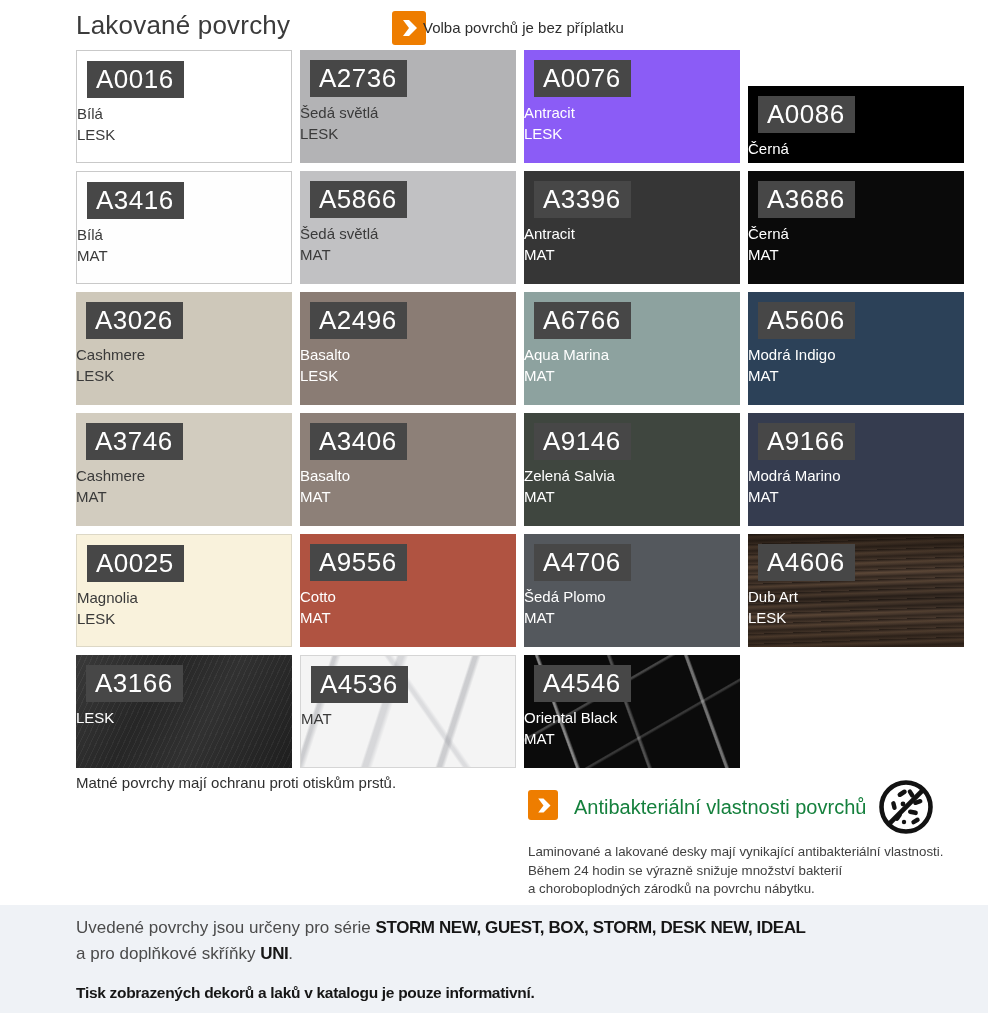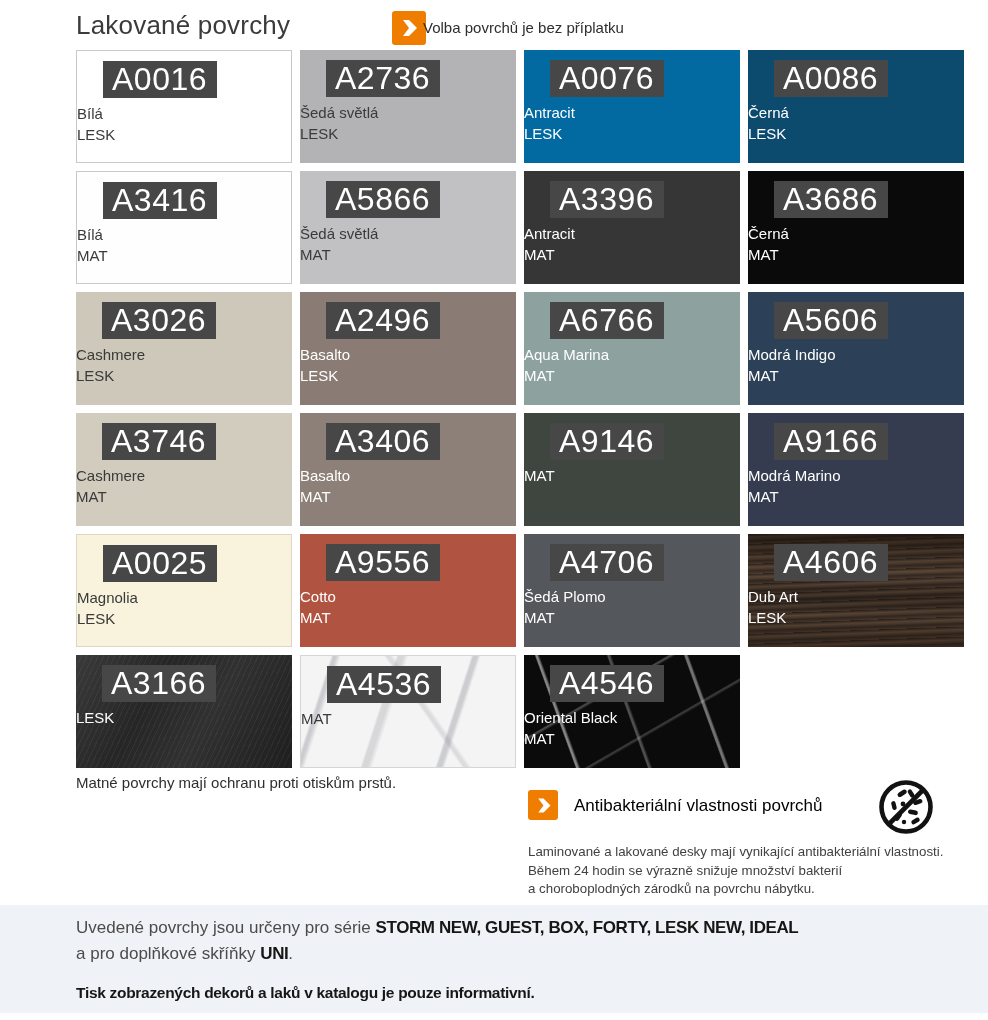--- a/index.html
+++ b/index.html
@@ -18,22 +18,22 @@
   .chip svg{display:block;}
   .header-note-chip{left:392px;top:11px;}
   .header-note-text{left:423px;top:19px;font-size:15px;color:#2e2e2e;}
   
   .grid{
     left:76px;top:50px;width:888px;
     display:grid;grid-template-columns:repeat(4,216px);grid-auto-rows:113px;gap:8px;
   }
   .swatch{position:relative;box-sizing:border-box;}
   .swatch .code{
-    position:absolute;left:26px;top:10px;background:#474747;color:#ffffff;
-    font-size:32px;line-height:34px;padding:1px 10px 2px 9px;letter-spacing:0.5px;
+    position:absolute;left:10px;top:10px;background:#474747;color:#ffffff;
+    font-size:26px;line-height:34px;padding:1px 10px 2px 9px;letter-spacing:0.5px;
   }
   .swatch .labels{position:absolute;left:0;top:52px;width:100%;line-height:21px;font-size:15px;}
   .dark-text .labels{color:#3a3a3a;}
   .light-text .labels{color:#ffffff;}
   
   .tex-wood{
     background-image:
       linear-gradient(180deg, rgba(15,9,4,0.55) 0%, rgba(15,9,4,0.18) 20%, rgba(0,0,0,0) 34%, rgba(0,0,0,0.28) 58%, rgba(0,0,0,0.05) 72%, rgba(25,16,8,0.4) 100%),
       repeating-linear-gradient(178deg, rgba(0,0,0,0.42) 0px, rgba(0,0,0,0) 2px, rgba(139,108,78,0.28) 3px, rgba(0,0,0,0) 5px, rgba(0,0,0,0.32) 7px, rgba(0,0,0,0) 10px);
   }
@@ -47,21 +47,21 @@
       linear-gradient(108deg, rgba(0,0,0,0) 0%, rgba(0,0,0,0) 12%, rgba(138,140,148,0.38) 13%, rgba(138,140,148,0.38) 14%, rgba(0,0,0,0) 16%, rgba(0,0,0,0) 38%, rgba(148,150,158,0.3) 39%, rgba(148,150,158,0.3) 41%, rgba(0,0,0,0) 43%, rgba(0,0,0,0) 68%, rgba(128,130,138,0.34) 69%, rgba(128,130,138,0.34) 70.5%, rgba(0,0,0,0) 72%),
       linear-gradient(55deg, rgba(0,0,0,0) 0%, rgba(0,0,0,0) 55%, rgba(158,160,168,0.28) 56%, rgba(158,160,168,0.28) 57%, rgba(0,0,0,0) 58.5%);
   }
   .tex-marble-black{
     background-image:
       linear-gradient(70deg, rgba(0,0,0,0) 0%, rgba(0,0,0,0) 20%, rgba(255,255,255,0.5) 20.5%, rgba(255,255,255,0.5) 21%, rgba(0,0,0,0) 22%, rgba(0,0,0,0) 48%, rgba(255,255,255,0.28) 48.5%, rgba(255,255,255,0.28) 49%, rgba(0,0,0,0) 50%, rgba(0,0,0,0) 78%, rgba(255,255,255,0.42) 78.5%, rgba(255,255,255,0.42) 79.2%, rgba(0,0,0,0) 80%),
       linear-gradient(150deg, rgba(0,0,0,0) 0%, rgba(0,0,0,0) 35%, rgba(255,255,255,0.24) 35.5%, rgba(255,255,255,0.24) 36%, rgba(0,0,0,0) 37%, rgba(0,0,0,0) 62%, rgba(255,255,255,0.18) 62.5%, rgba(255,255,255,0.18) 63%, rgba(0,0,0,0) 64%);
   }
   .fingerprint-note{left:76px;top:774px;font-size:15px;color:#2f2f2f;}
   .antibac-chip{left:528px;top:790px;width:30px;height:30px;}
-  .antibac-title{left:574px;top:796px;font-size:17px;color:#000000;}
+  .antibac-title{left:574px;top:796px;font-size:20px;color:#15803d;}
   .antibac-par{left:528px;top:843px;font-size:13.3px;line-height:18.5px;color:#414141;}
   .nobact{left:877px;top:778px;}
   .footer-band{
     left:0;top:905px;width:988px;height:108px;background:#eff2f6;
   }
   .footer-series{left:76px;top:915px;font-size:17px;line-height:26px;color:#4b4b4b;}
   .footer-series b{color:#161616;letter-spacing:-0.4px;font-weight:bold;}
   .footer-disclaimer{left:76px;top:984px;font-size:15.5px;font-weight:bold;color:#161616;letter-spacing:-0.3px;}
 </style>
 </head>
@@ -84,28 +84,28 @@
         <div>LESK</div>
       </div>
     </div>
     <div class="swatch dark-text" style="background-color: rgb(179, 179, 181);">
       <div class="code" style="background: rgb(71, 71, 71);">A2736</div>
       <div class="labels">
         <div>Šedá světlá</div>
         <div>LESK</div>
       </div>
     </div>
-    <div class="swatch light-text" style="background-color: #0369a1;">
+    <div class="swatch light-text" style="background-color: #8b5cf6;">
       <div class="code" style="background: rgb(71, 71, 71);">A0076</div>
       <div class="labels">
         <div>Antracit</div>
         <div>LESK</div>
       </div>
     </div>
-    <div class="swatch light-text" style="background-color: #0c4a6e;">
+    <div class="swatch light-text" style="background-color: #000000; margin-top: 36px;">
       <div class="code" style="background: rgb(71, 71, 71);">A0086</div>
       <div class="labels">
         <div>Černá</div>
         <div>LESK</div>
       </div>
     </div>
     <div class="swatch dark-text" style="background-color: rgb(254, 254, 254); border: 1px solid rgb(201, 201, 201);">
       <div class="code" style="background: rgb(71, 71, 71);">A3416</div>
       <div class="labels">
         <div>Bílá</div>
@@ -171,20 +171,21 @@
     <div class="swatch light-text" style="background-color: rgb(141, 128, 120);">
       <div class="code" style="background: rgb(71, 71, 71);">A3406</div>
       <div class="labels">
         <div>Basalto</div>
         <div>MAT</div>
       </div>
     </div>
     <div class="swatch light-text" style="background-color: rgb(63, 70, 63);">
       <div class="code" style="background: rgb(71, 71, 71);">A9146</div>
       <div class="labels">
+        <div>Zelená Salvia</div>
         <div>MAT</div>
       </div>
     </div>
     <div class="swatch light-text" style="background-color: rgb(53, 60, 79);">
       <div class="code" style="background: rgb(71, 71, 71);">A9166</div>
       <div class="labels">
         <div>Modrá Marino</div>
         <div>MAT</div>
       </div>
     </div>
@@ -263,16 +264,16 @@
   </svg>
 </div>
 <div class="abs antibac-par">
   <div>Laminované a lakované desky mají vynikající antibakteriální vlastnosti.</div>
   <div>Během 24 hodin se výrazně snižuje množství bakterií</div>
   <div>a choroboplodných zárodků na povrchu nábytku.</div>
 </div>
 
 <div class="abs footer-band"></div>
 <div class="abs footer-series">
-  <span>Uvedené povrchy jsou určeny pro série </span><b>STORM NEW, GUEST, BOX, FORTY, LESK NEW, IDEAL</b><br>
+  <span>Uvedené povrchy jsou určeny pro série </span><b>STORM NEW, GUEST, BOX, STORM, DESK NEW, IDEAL</b><br>
   <span>a pro doplňkové skříňky </span><b>UNI</b><span>.</span>
 </div>
 <div class="abs footer-disclaimer">Tisk zobrazených dekorů a laků v katalogu je pouze informativní.</div>
 
 </body></html>

